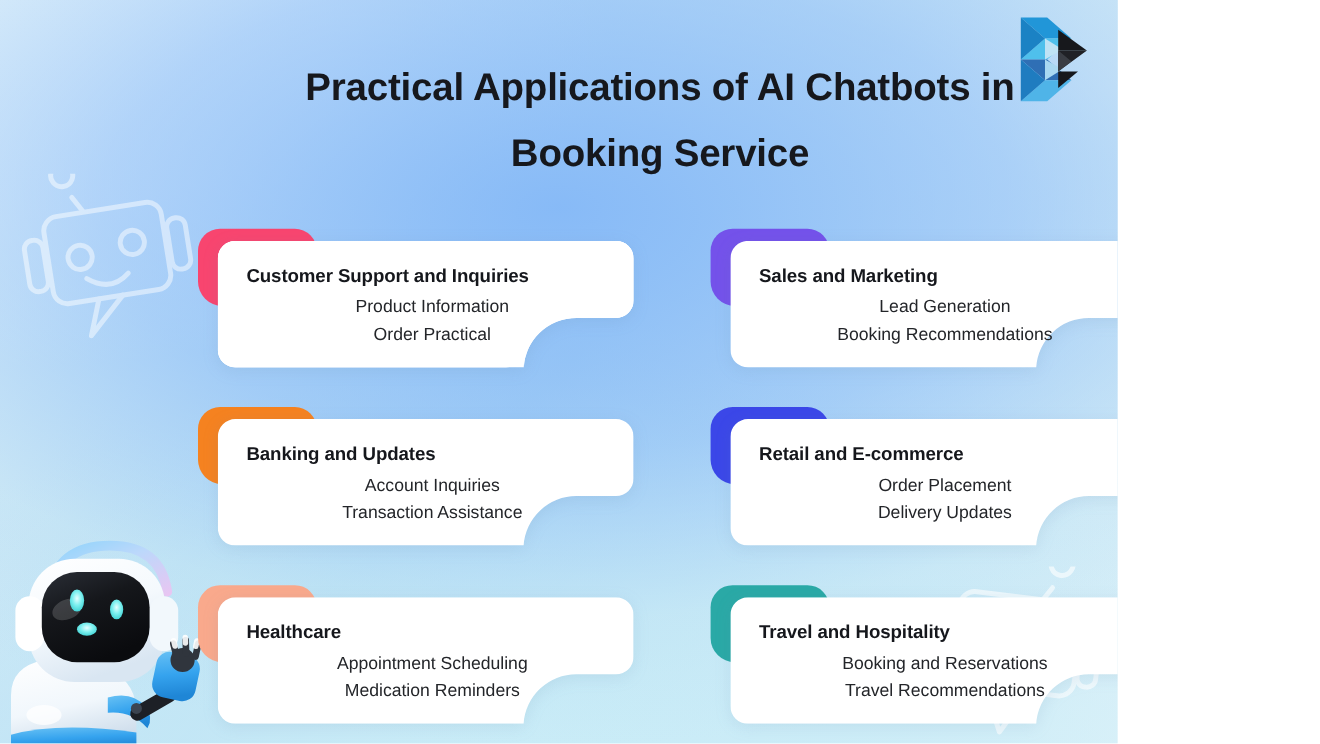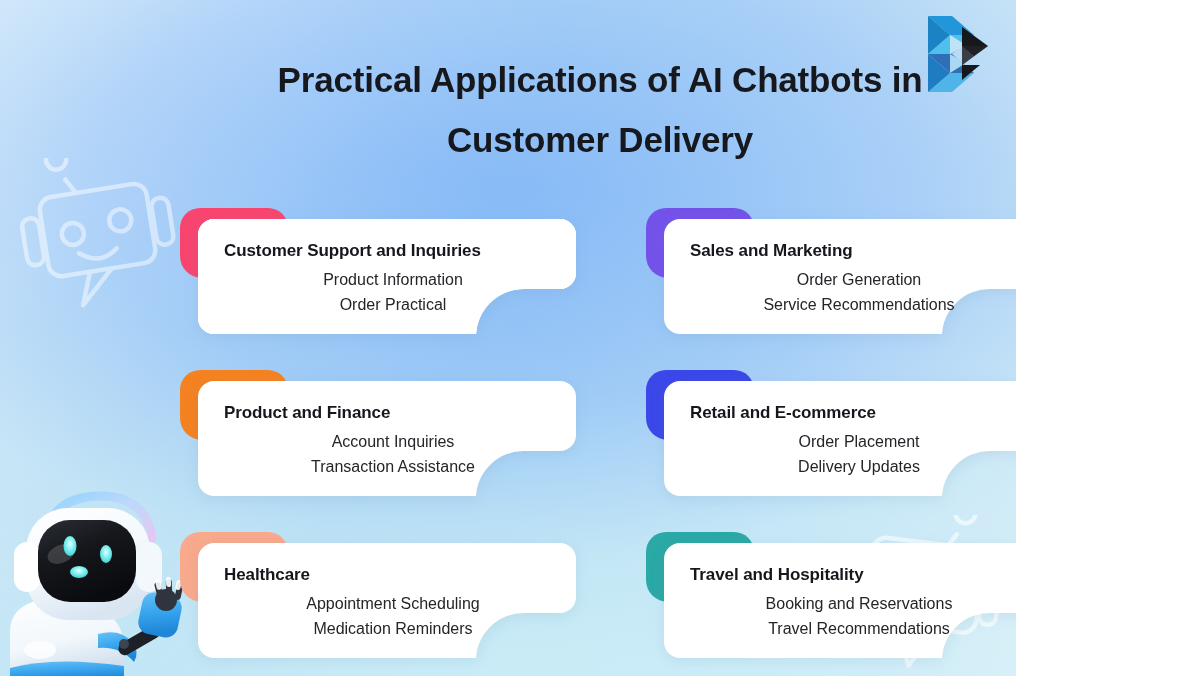--- a/index.html
+++ b/index.html
@@ -192,21 +192,21 @@
       <polygon points="40,13 66,32 40,32" fill="#17181c"></polygon>
       <polygon points="40,32 66,32 40,51" fill="#2c2e33"></polygon>
       <polygon points="40,32 66,32 52,42" fill="#17181c" opacity="0.55"></polygon>
       <polygon points="40,51 58,51 40,66" fill="#17181c"></polygon>
       <polygon points="40,32 40,51 52,42" fill="#3a3d44"></polygon>
     </svg>
   </div>
 
   <div class="title">
     <span class="line">Practical Applications of AI Chatbots in</span>
-    <span class="line">Customer Delivery</span>
+    <span class="line">Booking Service</span>
   </div>
 
   <div class="grid">
 
     <div class="card-wrap">
       <div class="accent" style="background: rgb(248, 69, 111);"></div>
       <div class="card">
         <svg class="card-svg" viewBox="0 0 378 115" preserveAspectRatio="none" aria-hidden="true">
           <path d="M16,0 H362 a16,16 0 0 1 16,16 V54 a16,16 0 0 1 -16,16 H322 a44,44 0 0 0 -44,44 v-15 a16,16 0 0 1 -16,16 H16 a16,16 0 0 1 -16,-16 V16 a16,16 0 0 1 16,-16 Z
                    M322,70 a44,44 0 0 0 -44,44 V99 a16,16 0 0 1 -16,16 H16 a16,16 0 0 1 -16,-16 V16 a16,16 0 0 1 16,-16 H362 a16,16 0 0 1 16,16 V54 a16,16 0 0 1 -16,16 Z" fill="#ffffff"></path>
@@ -222,34 +222,34 @@
     </div>
 
     <div class="card-wrap">
       <div class="accent" style="background: rgb(116, 82, 234);"></div>
       <div class="card">
         <svg class="card-svg" viewBox="0 0 378 115" preserveAspectRatio="none" aria-hidden="true">
           <path d="M0,16 a16,16 0 0 1 16,-16 H362 a16,16 0 0 1 16,16 V54 a16,16 0 0 1 -16,16 H326 a48,48 0 0 0 -48,45 H16 a16,16 0 0 1 -16,-16 Z" fill="#ffffff"></path>
         </svg>
         <div class="card-content">
           <div class="card-title">Sales and Marketing</div>
-          <div class="card-item">Order Generation</div>
-          <div class="card-item">Service Recommendations</div>
+          <div class="card-item">Lead Generation</div>
+          <div class="card-item">Booking Recommendations</div>
         </div>
       </div>
     </div>
 
     <div class="card-wrap">
       <div class="accent" style="background: rgb(245, 130, 32);"></div>
       <div class="card">
         <svg class="card-svg" viewBox="0 0 378 115" preserveAspectRatio="none" aria-hidden="true">
           <path d="M0,16 a16,16 0 0 1 16,-16 H362 a16,16 0 0 1 16,16 V54 a16,16 0 0 1 -16,16 H326 a48,48 0 0 0 -48,45 H16 a16,16 0 0 1 -16,-16 Z" fill="#ffffff"></path>
         </svg>
         <div class="card-content">
-          <div class="card-title">Product and Finance</div>
+          <div class="card-title">Banking and Updates</div>
           <div class="card-item">Account Inquiries</div>
           <div class="card-item">Transaction Assistance</div>
         </div>
       </div>
     </div>
 
     <div class="card-wrap">
       <div class="accent" style="background: rgb(59, 71, 232);"></div>
       <div class="card">
         <svg class="card-svg" viewBox="0 0 378 115" preserveAspectRatio="none" aria-hidden="true">

